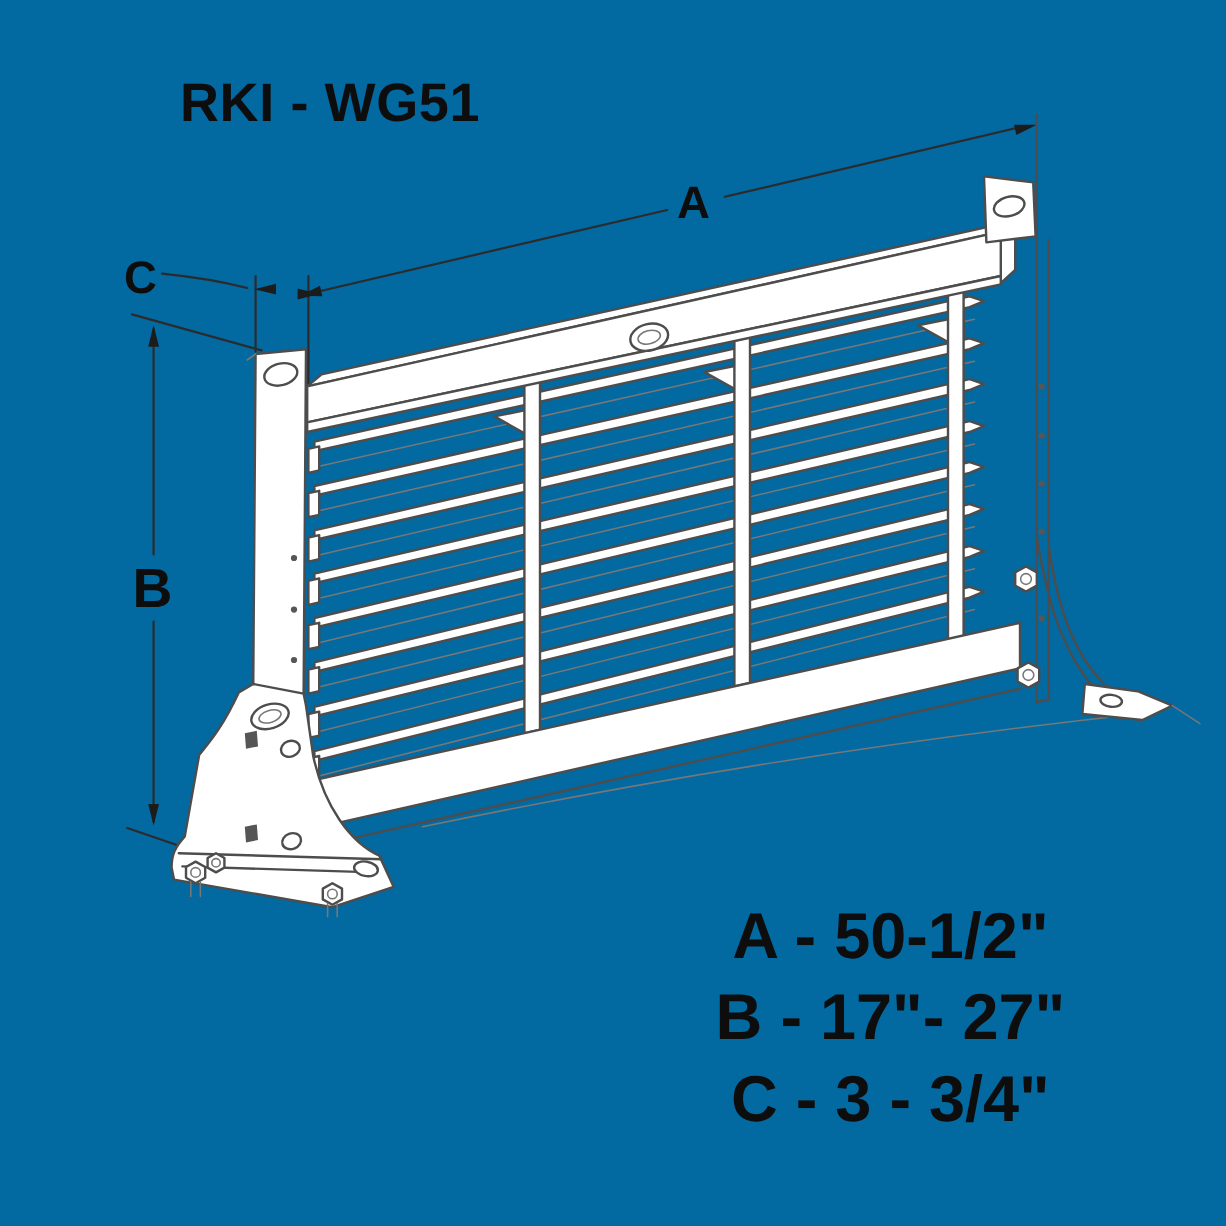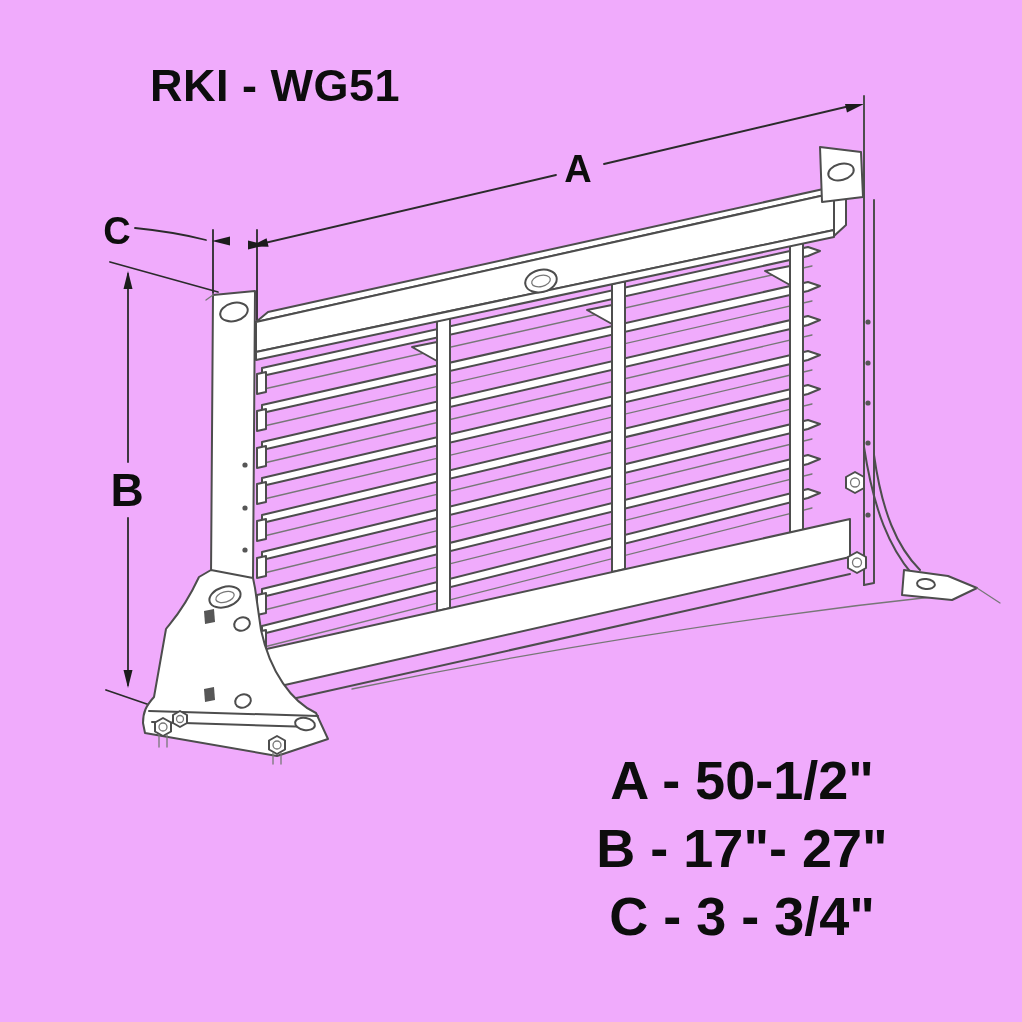--- a/index.html
+++ b/index.html
@@ -4,21 +4,21 @@
 <style>
   html, body {
     margin: 0;
     padding: 0;
     background: #ffffff;
   }
   .page {
     position: relative;
     width: 1022px;
     height: 1022px;
-    background: #f0abfc;
+    background: #0369a1;
     overflow: hidden;
     font-family: "Liberation Sans", sans-serif;
   }
   .product-title {
     position: absolute;
     left: 150px;
     top: 60px;
     font-size: 45px;
     font-weight: bold;
     color: #0d0d0d;

